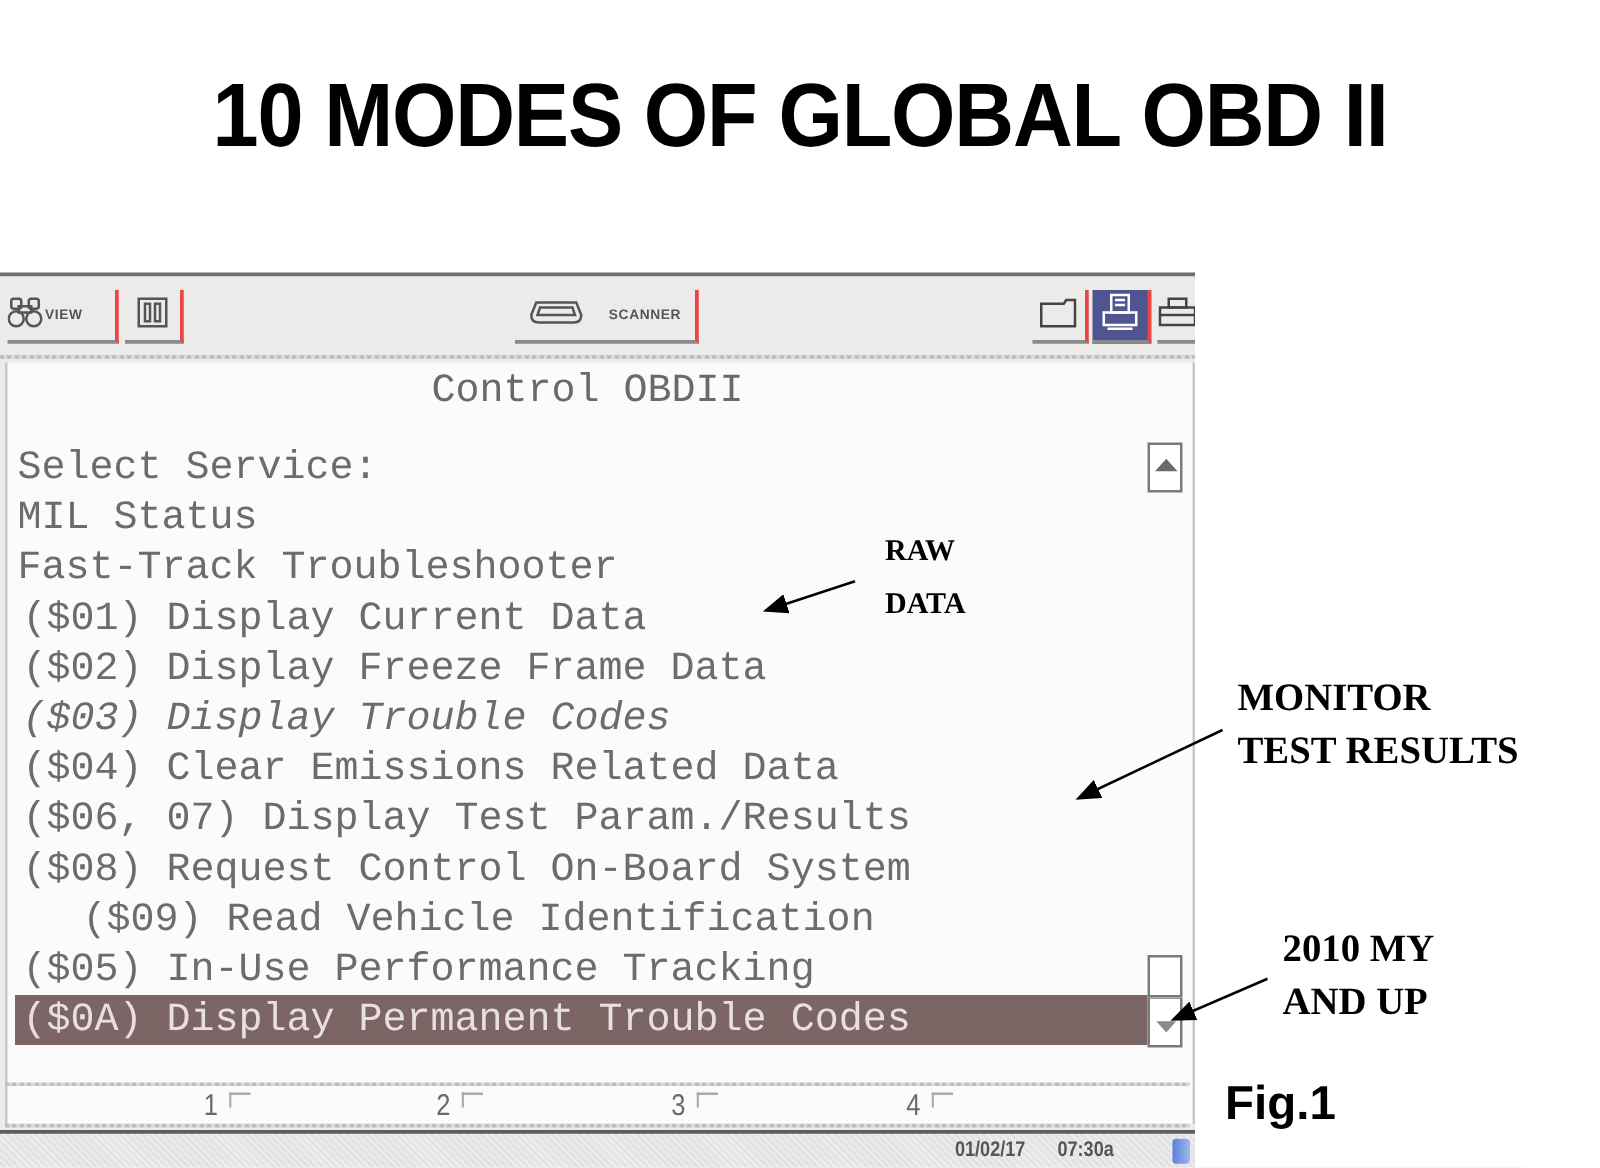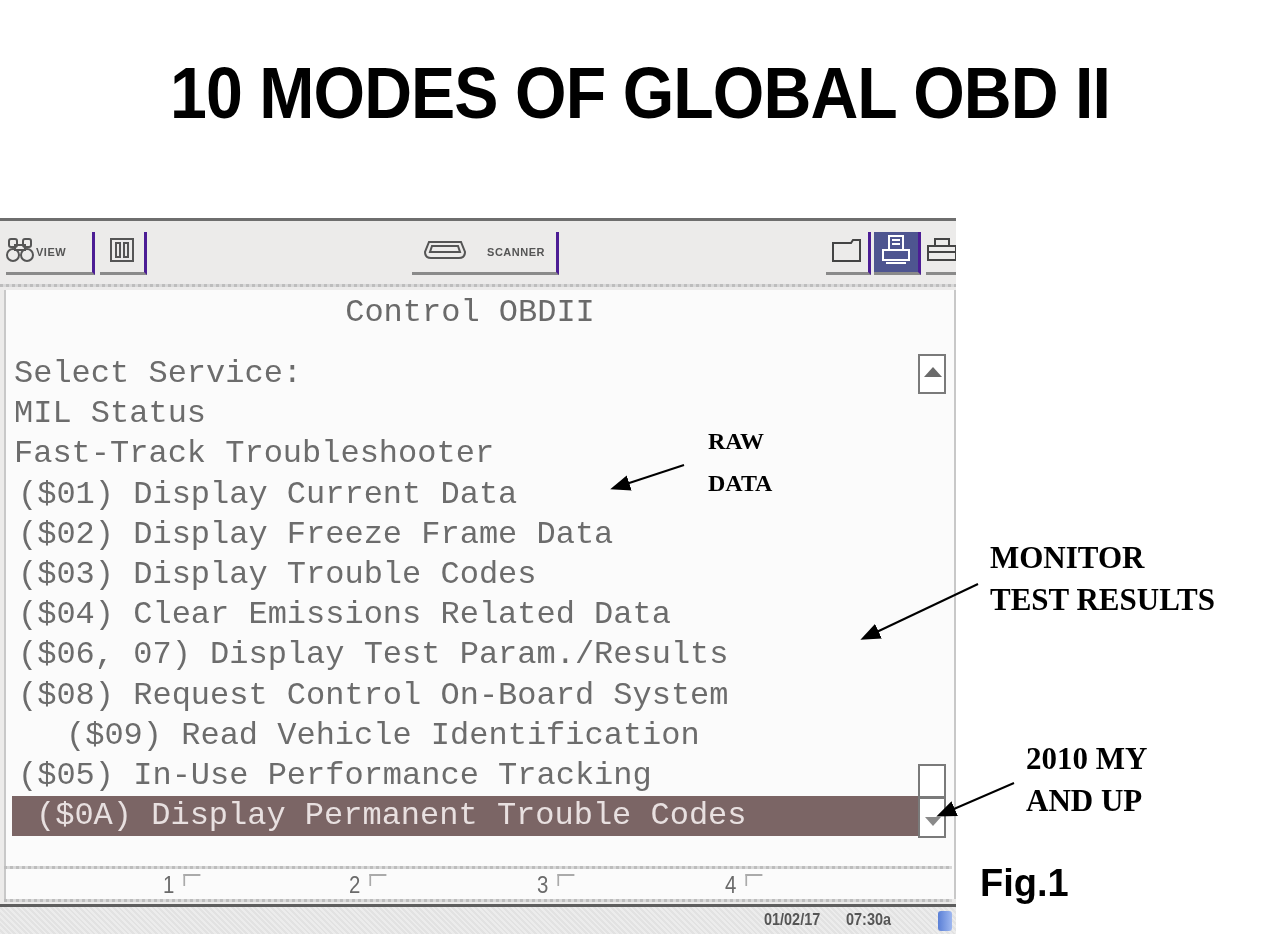--- a/index.html
+++ b/index.html
@@ -18,21 +18,21 @@
   .device {
     position: absolute; left: 0; top: 218px; width: 956px; height: 716px;
     background: #ecebea;
   }
   .device-topline {
     position: absolute; left: 0; top: 0; width: 956px; height: 3px; background: #6e6e6e;
   }
   .toolbar { position: absolute; left: 0; top: 4px; width: 956px; height: 62px; }
   .tb-btn {
     position: absolute; top: 10px; height: 40px;
-    border-right: 3px solid #4c1d95; border-bottom: 3px solid #8a8a8a;
+    border-right: 3px solid #ef4444; border-bottom: 3px solid #8a8a8a;
     display: flex; align-items: center; color: #555;
   }
   .tb-btn .lbl { font-size: 11px; font-weight: bold; letter-spacing: 0.5px; color: #555; }
   .tb-icon { display: inline-block; }
   .tb-sep {
     position: absolute; left: 0; top: 66px; width: 956px; height: 3px;
     background: repeating-linear-gradient(90deg,#bdbdbd 0 3px,#d8d8d8 3px 6px);
   }
   .panel {
     position: absolute; left: 4px; top: 72px; width: 948px; height: 580px;
@@ -197,27 +197,27 @@
 
   <div class="panel">
     <div class="screen-title" style="top:4px;"><span>Control OBDII</span></div>
 
     <div class="menu" style="left:6px; top:64px;">
       <div class="menu-row header">Select Service:</div>
       <div class="menu-row">MIL Status</div>
       <div class="menu-row">Fast-Track Troubleshooter</div>
       <div class="menu-row" style="padding-left:6px;">($01) Display Current Data</div>
       <div class="menu-row" style="padding-left:6px;">($02) Display Freeze Frame Data</div>
-      <div class="menu-row" style="padding-left:6px;">($03) Display Trouble Codes</div>
+      <div class="menu-row" style="padding-left:6px;font-style:italic;">($03) Display Trouble Codes</div>
       <div class="menu-row" style="padding-left:6px;">($04) Clear Emissions Related Data</div>
       <div class="menu-row" style="padding-left:6px;">($06, 07) Display Test Param./Results</div>
       <div class="menu-row" style="padding-left:6px;">($08) Request Control On-Board System</div>
       <div class="menu-row" style="padding-left:6px;margin-left:48px;">($09) Read Vehicle Identification</div>
       <div class="menu-row" style="padding-left:6px;">($05) In-Use Performance Tracking</div>
-      <div class="menu-row selected" style="padding-left:24px;">($0A) Display Permanent Trouble Codes</div>
+      <div class="menu-row selected" style="padding-left:6px;">($0A) Display Permanent Trouble Codes</div>
     </div>
 
     <div class="scroll-up" style="left:912px; top:64px;"></div>
     <div class="scroll-thumb" style="left:912px; top:474px;"></div>
     <div class="scroll-down" style="left:912px; top:508px;"></div>
   </div>
 
   <div class="fkeys-sep"></div>
   <div class="fkeys">
     <div class="fkey" style="left:156px;"><span>1</span><span class="corner"></span></div>

